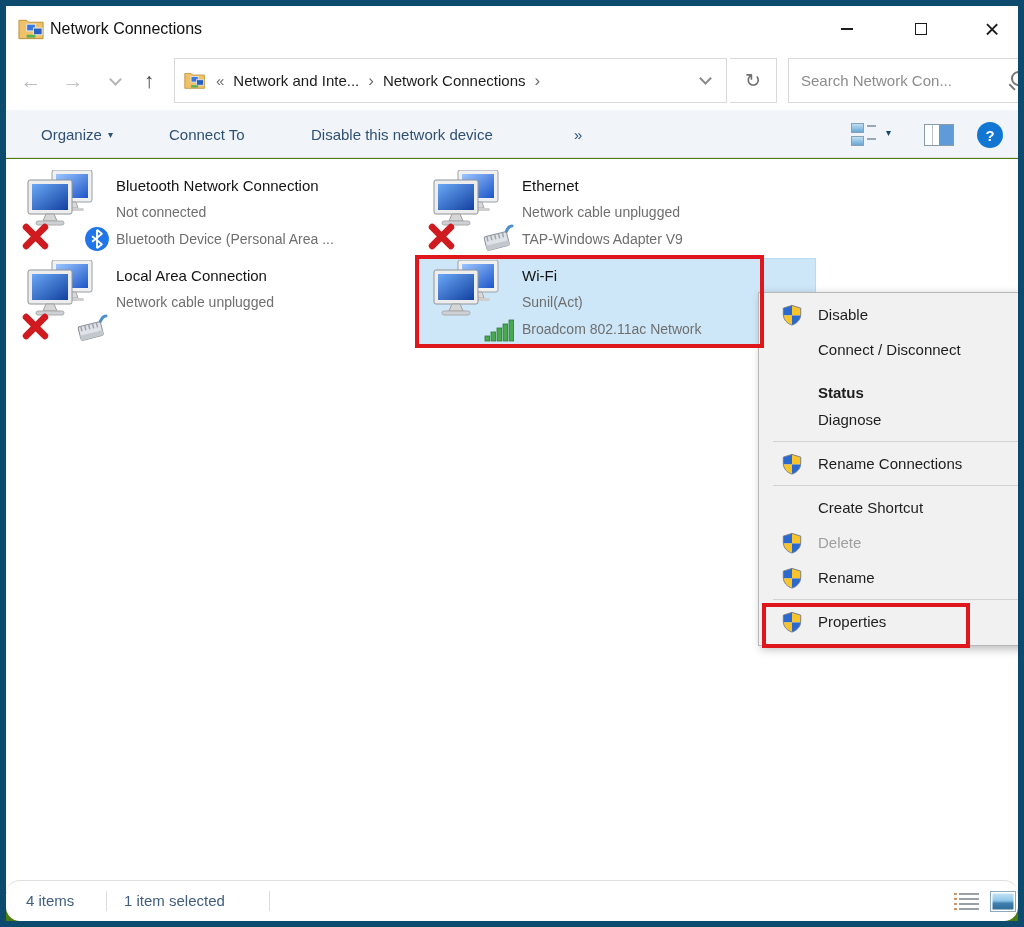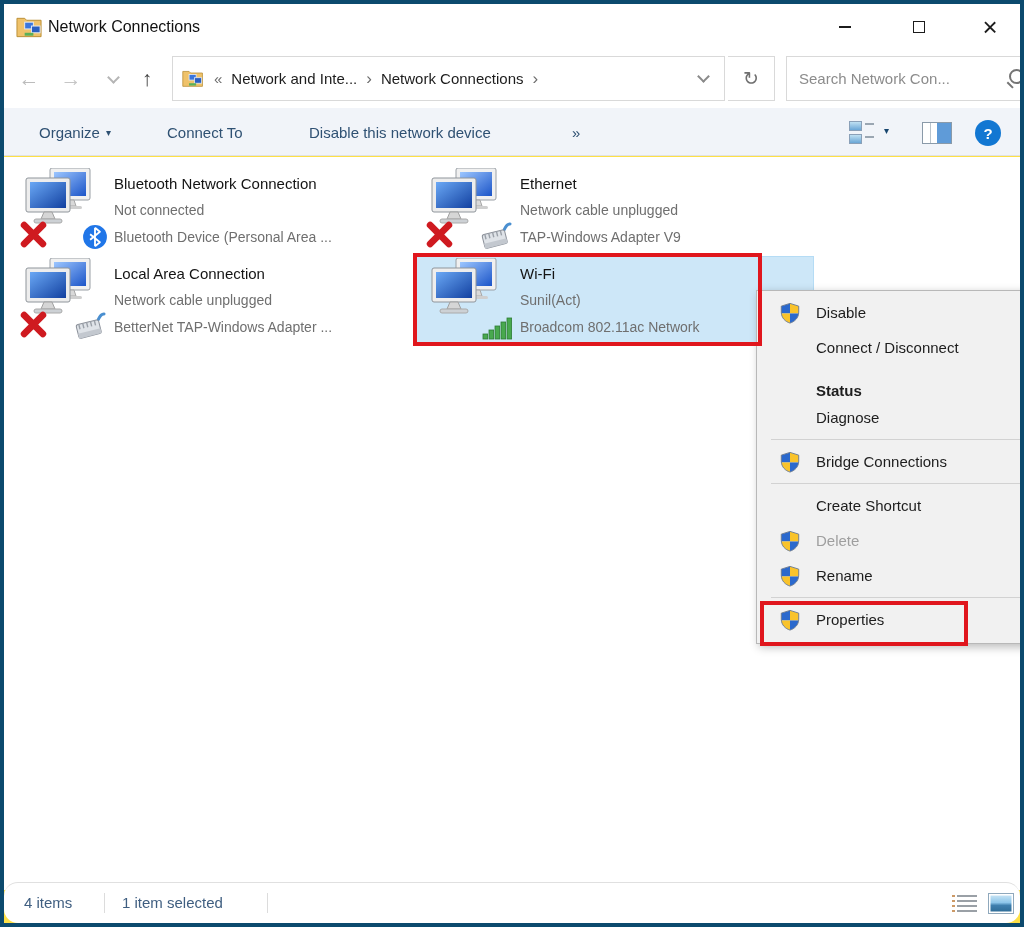--- a/index.html
+++ b/index.html
@@ -1,18 +1,18 @@
 <!DOCTYPE html>
 <html><head>
 <meta charset="utf-8">
 <style>
   * { box-sizing: border-box; margin: 0; padding: 0; }
   html,body { width:1024px; height:927px; }
   body { font-family: "Liberation Sans", sans-serif; background:#fff; }
-  .window { position:relative; width:1024px; height:927px; border:4px solid #0c4a6e; background:#fde047; overflow:hidden; }
+  .window { position:relative; width:1024px; height:927px; border:6px solid #0c4a6e; background:#4d7c0f; overflow:hidden; }
 
   
   .titlebar { position:absolute; left:0; top:0; width:100%; height:48px; background:#fff; }
   .app-icon { position:absolute; left:12px; top:11px; }
   .win-title { position:absolute; left:44px; top:14px; font-size:16px; color:#111; white-space:nowrap; }
   .wc { position:absolute; top:0; width:52px; height:46px; display:flex; align-items:center; justify-content:center; cursor:default; }
   .min-glyph { width:12px; height:2px; background:#1c1c1c; display:block; }
   .max-glyph { width:12px; height:12px; border:1.6px solid #1c1c1c; display:block; }
   .close-glyph { font-size:26px; font-weight:300; color:#1c1c1c; line-height:1; }
 
@@ -273,21 +273,20 @@
             <path d="M30 10 q4 -5 7 -4" stroke="#4a8fd0" stroke-width="3" fill="none" stroke-linecap="round"></path>
             <rect x="7" y="10" width="23" height="14" rx="2" fill="#dfe3e8" stroke="#8b9099"></rect>
             <path d="M10 10 v5 M14 10 v5 M18 10 v5 M22 10 v5 M26 10 v5" stroke="#9aa0a8" stroke-width="1.4"></path>
             <rect x="7" y="19" width="23" height="5" fill="#c3c8cf"></rect>
           </g>
         </svg>
       </div>
       <div class="tile-text">
         <div class="t1">Local Area Connection</div>
         <div class="t2">Network cable unplugged</div>
-        <div class="t2">BetterNet TAP-Windows Adapter ...</div>
       </div>
     </div>
 
     <div class="tile" style="left:424px;top:99px">
       <div class="tile-icon">
         <svg class="pcpair-svg" width="70" height="58" viewBox="0 0 70 58">
             <use href="#pcpair"></use>
           </svg>
         <svg class="badge-br" width="32" height="26" viewBox="0 0 32 26">
           <g fill="#48a94e" stroke="#2e7c35" stroke-width="0.8">
@@ -323,21 +322,21 @@
       </div>
       <div class="mi">
         <span class="shield-slot"></span>
         <span class="mi-label">Diagnose</span>
       </div>
       <div class="msep"></div>
       <div class="mi">
         <span class="shield-slot"><svg width="22" height="22" viewBox="0 0 24 24">
               <use href="#shieldicon"></use>
             </svg></span>
-        <span class="mi-label">Bridge Connections</span>
+        <span class="mi-label">Rename Connections</span>
       </div>
       <div class="msep"></div>
       <div class="mi">
         <span class="shield-slot"></span>
         <span class="mi-label">Create Shortcut</span>
       </div>
       <div class="mi disabled">
         <span class="shield-slot"><svg width="22" height="22" viewBox="0 0 24 24">
               <use href="#shieldicon"></use>
             </svg></span>

